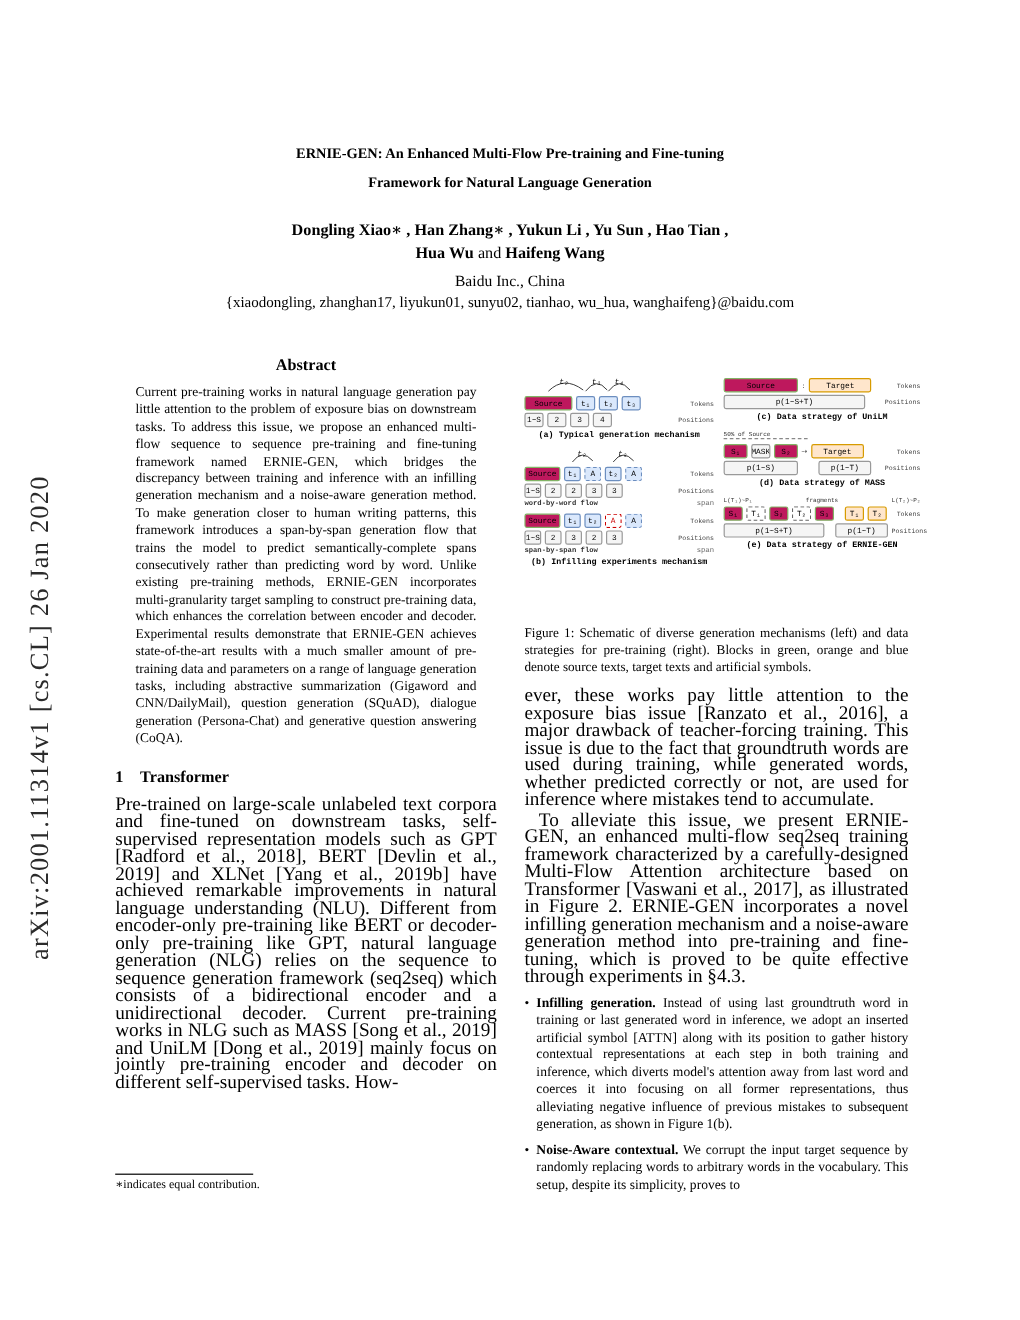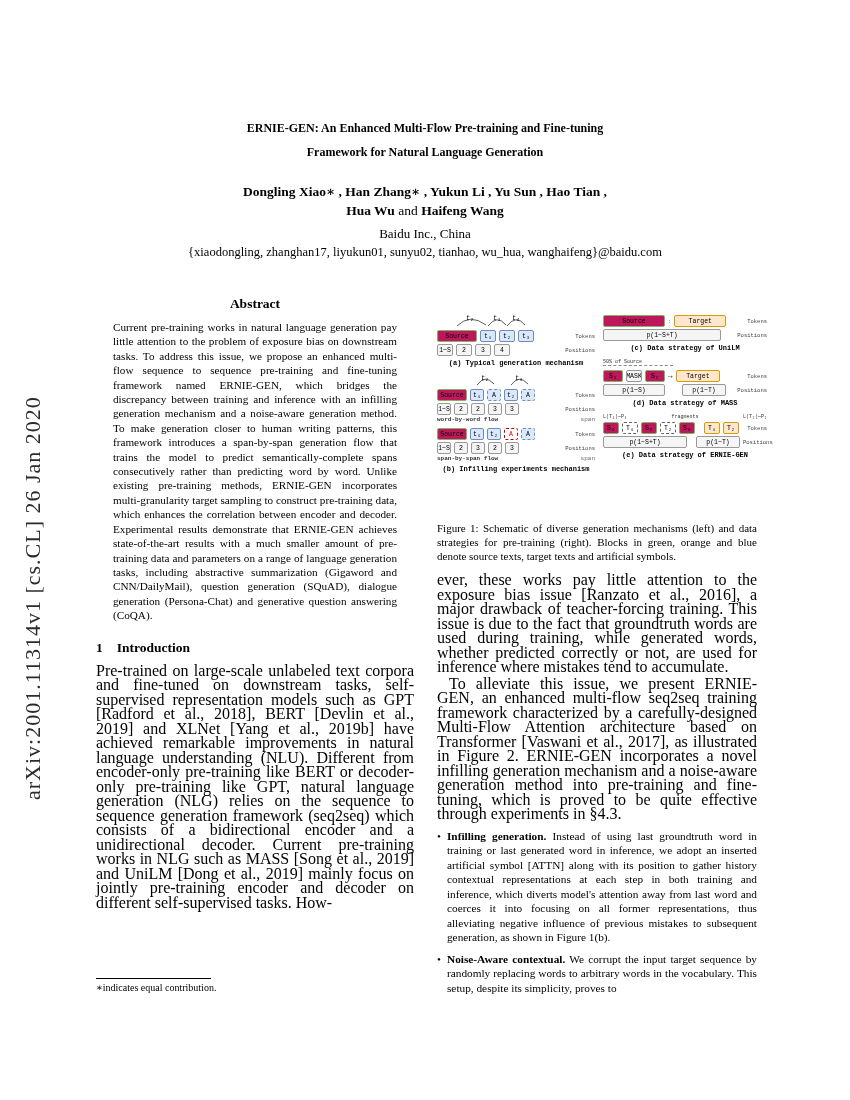--- a/index.html
+++ b/index.html
@@ -94,21 +94,21 @@
   </div>
 
   <div class="affiliation" data-bind="header.affiliation">Baidu Inc., China</div>
   <div class="emails" data-bind="header.emails">{xiaodongling, zhanghan17, liyukun01, sunyu02, tianhao, wu_hua, wanghaifeng}@baidu.com</div>
 
   <div class="col-left">
     <div class="abs-head" data-bind="abstract.heading">Abstract</div>
     <p class="abs-body" data-bind="abstract.body">Current pre-training works in natural language generation pay little attention to the problem of exposure bias on downstream tasks. To address this issue, we propose an enhanced multi-flow sequence to sequence pre-training and fine-tuning framework named ERNIE-GEN, which bridges the discrepancy between training and inference with an infilling generation mechanism and a noise-aware generation method. To make generation closer to human writing patterns, this framework introduces a span-by-span generation flow that trains the model to predict semantically-complete spans consecutively rather than predicting word by word. Unlike existing pre-training methods, ERNIE-GEN incorporates multi-granularity target sampling to construct pre-training data, which enhances the correlation between encoder and decoder. Experimental results demonstrate that ERNIE-GEN achieves state-of-the-art results with a much smaller amount of pre-training data and parameters on a range of language generation tasks, including abstractive summarization (Gigaword and CNN/DailyMail), question generation (SQuAD), dialogue generation (Persona-Chat) and generative question answering (CoQA).</p>
 
     <div class="sec-head">
-      <span class="num" data-bind="introduction.number">1</span><span data-bind="introduction.title">Introduction</span>
+      <span class="num" data-bind="introduction.number">1</span><span data-bind="introduction.title">Transformer</span>
     </div>
     <p class="body-par" data-bind="introduction.body">Pre-trained on large-scale unlabeled text corpora and fine-tuned on downstream tasks, self-supervised representation models such as GPT [Radford et al., 2018], BERT [Devlin et al., 2019] and XLNet [Yang et al., 2019b] have achieved remarkable improvements in natural language understanding (NLU). Different from encoder-only pre-training like BERT or decoder-only pre-training like GPT, natural language generation (NLG) relies on the sequence to sequence generation framework (seq2seq) which consists of a bidirectional encoder and a unidirectional decoder. Current pre-training works in NLG such as MASS [Song et al., 2019] and UniLM [Dong et al., 2019] mainly focus on jointly pre-training encoder and decoder on different self-supervised tasks. How-</p>
   </div>
 
   <div class="footnote">
     <div class="rule"></div>
     <span data-bind="footnote">∗indicates equal contribution.</span>
   </div>
 
   <div class="col-right">

